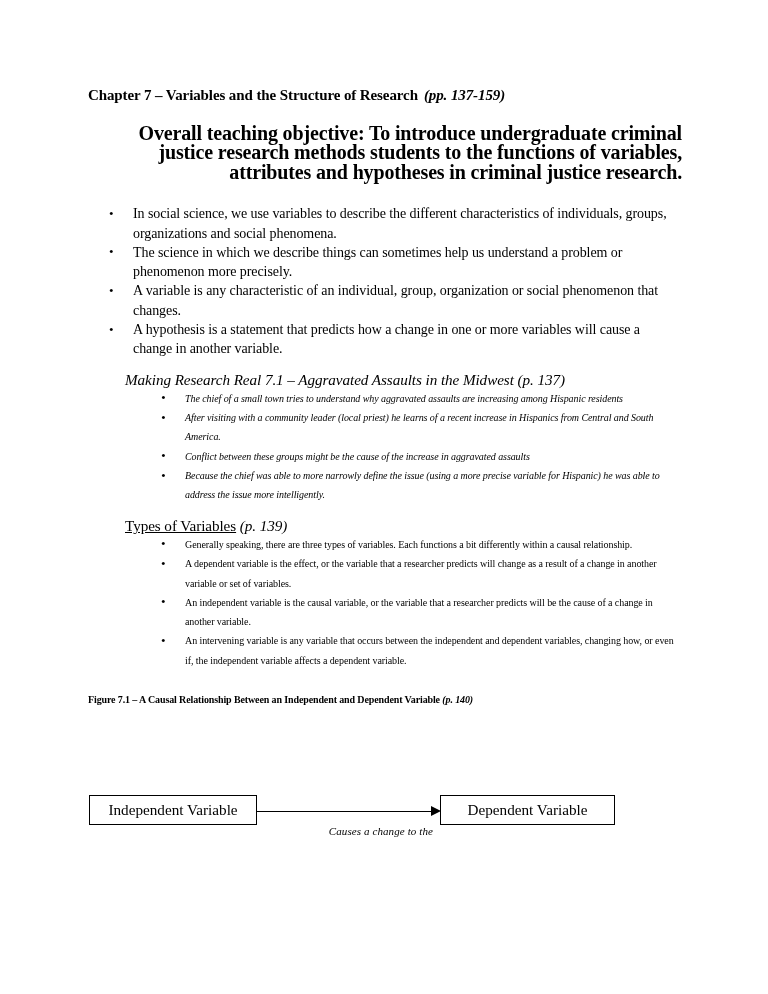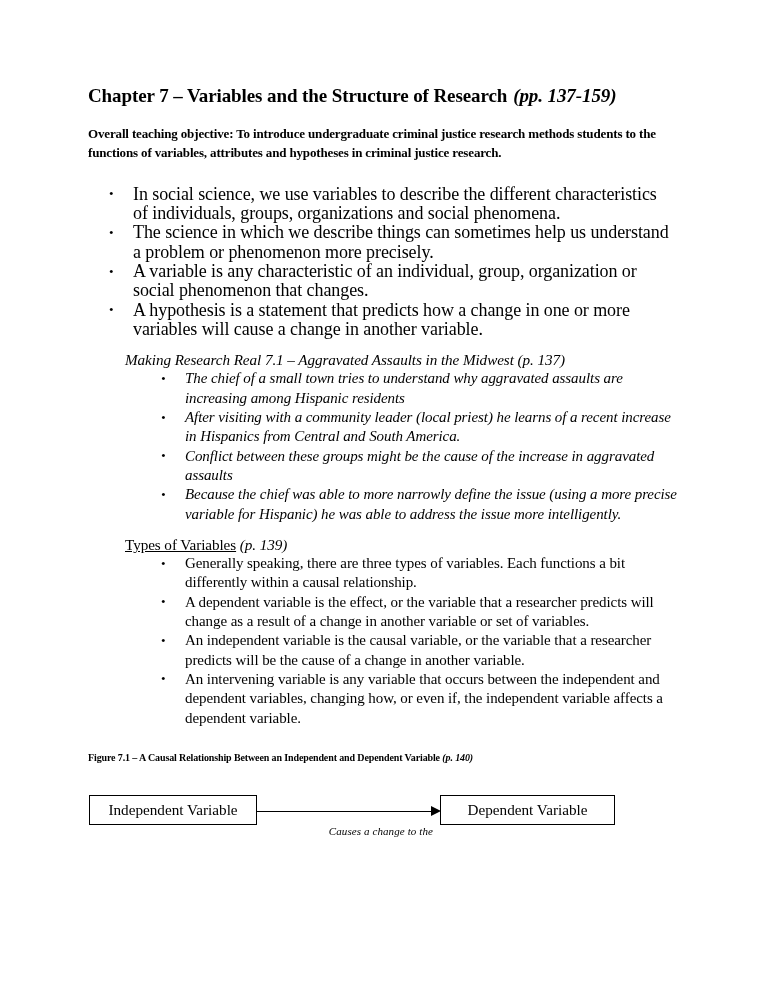--- a/index.html
+++ b/index.html
@@ -25,49 +25,50 @@
   }
   .content {
     position: absolute;
     left: 88px;
     top: 86px;
     width: 594px;
   }
 
   
   .chapter-title {
-    font-size: 19px;
+    font-size: 15px;
     font-weight: bold;
     line-height: 19px;
     margin: 0 0 0 0;
     letter-spacing: -0.1px;
   }
   .chapter-title .pages {
     font-style: italic;
     font-weight: bold;
     padding-left: 6px;
   }
   .objective {
-    font-size: 13px;
+    font-size: 20px;
     font-weight: bold;
     line-height: 19.4px;
     margin: 19px 0 0 0;
     letter-spacing: -0.15px;
+    text-align: right;
   }
 
   
   ul.lvl1 {
     list-style: none;
     margin: 22px 0 0 0;
     padding: 0;
   }
   ul.lvl1 > li {
     position: relative;
     padding-left: 45px;
-    font-size: 18px;
+    font-size: 14px;
     line-height: 19.3px;
     margin: 0 8px 0 0;
     letter-spacing: -0.08px;
   }
   ul.lvl1 > li::before {
     content: "\2022";
     position: absolute;
     left: 21px;
     top: -0.5px;
     font-size: 13px;
@@ -91,21 +92,21 @@
   }
 
   ul.lvl2 {
     list-style: none;
     margin: 0;
     padding: 0;
   }
   ul.lvl2 > li {
     position: relative;
     padding-left: 60px;
-    font-size: 15px;
+    font-size: 10px;
     line-height: 19.3px;
     letter-spacing: -0.08px;
   }
   ul.lvl2 > li::before {
     content: "\2022";
     position: absolute;
     left: 36px;
     top: -0.5px;
     font-size: 13px;
   }

